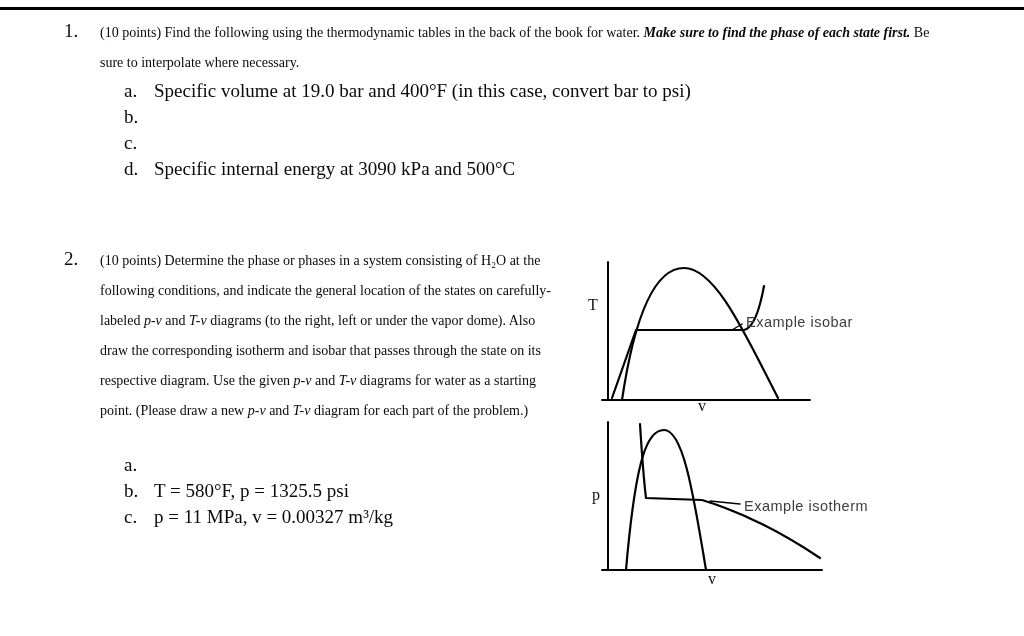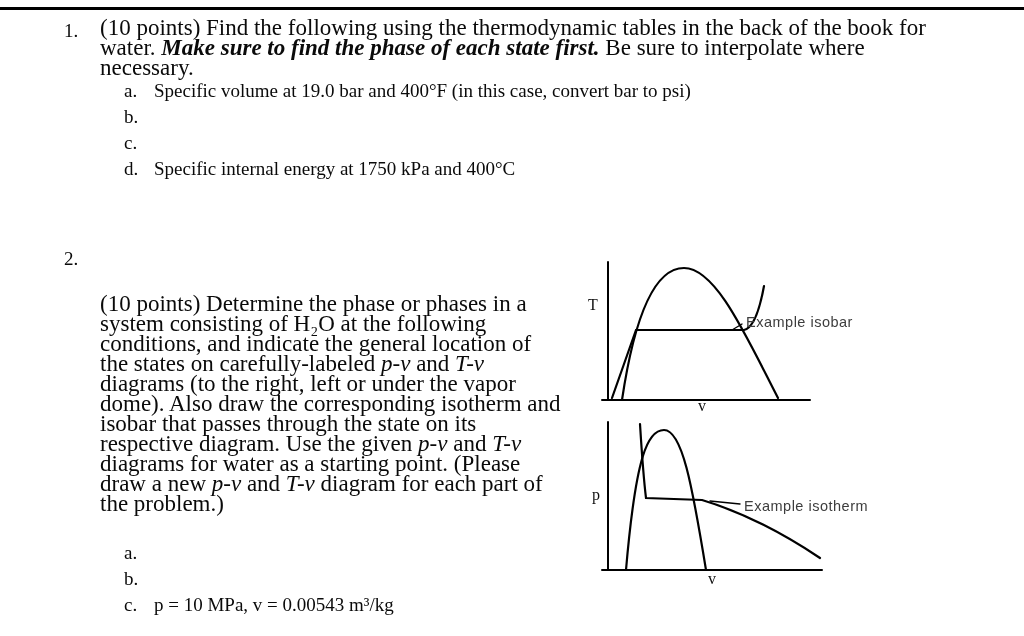--- a/index.html
+++ b/index.html
@@ -14,23 +14,23 @@
   .page { position: absolute; inset: 0; background: #ffffff; }
   .top-rule {
     position: absolute; top: 7px; left: 0;
     width: 1024px; height: 3px; background: #000;
   }
   .problem { position: absolute; }
   .p1 { top: 18px; left: 64px; width: 884px; }
   .p2 { top: 246px; left: 64px; width: 510px; }
   .prob-row { display: flex; align-items: flex-start; }
   .prob-num { width: 36px; flex: 0 0 36px; font-size: 19px; line-height: 26px; }
-  .para { font-size: 23px; line-height: 20px; }
+  .para { font-size: 14px; line-height: 30px; }
   .p1 .para { width: 846px; }
-  .p2 .para { width: 462px; margin-top: 48px; }
+  .p2 .para { width: 462px; }
   .seg-i  { font-style: italic; }
   .seg-bi { font-style: italic; font-weight: 700; }
   .subitems { margin-left: 60px; }
   .p2 .subitems { margin-top: 26px; }
   .subitem { display: flex; font-size: 19px; line-height: 26px; }
   .sub-label { width: 30px; flex: 0 0 30px; }
   .diagram { position: absolute; }
   .diag-tv { left: 584px; top: 254px; }
   .diag-pv { left: 584px; top: 416px; }
   svg path, svg line {
@@ -65,40 +65,41 @@
         <span class="sub-text">Specific volume at 19.0 bar and 400°F (in this case, convert bar to psi)</span>
       </div>
       <div class="subitem">
         <span class="sub-label">b.</span>
       </div>
       <div class="subitem">
         <span class="sub-label">c.</span>
       </div>
       <div class="subitem">
         <span class="sub-label">d.</span>
-        <span class="sub-text">Specific internal energy at 1750 kPa and 400°C</span>
+        <span class="sub-text">Specific internal energy at 3090 kPa and 500°C</span>
       </div>
     </div>
   </section>
 
   <section class="problem p2">
     <div class="prob-row">
       <span class="prob-num">2.</span>
       <p class="para"><span>(10 points) Determine the phase or phases in a system consisting of H₂O at the following conditions, and indicate the general location of the states on carefully-labeled </span><span class="seg-i">p-v</span><span> and </span><span class="seg-i">T-v</span><span> diagrams (to the right, left or under the vapor dome). Also draw the corresponding isotherm and isobar that passes through the state on its respective diagram. Use the given </span><span class="seg-i">p-v</span><span> and </span><span class="seg-i">T-v</span><span> diagrams for water as a starting point. (Please draw a new </span><span class="seg-i">p-v</span><span> and </span><span class="seg-i">T-v</span><span> diagram for each part of the problem.)</span></p>
     </div>
     <div class="subitems">
       <div class="subitem">
         <span class="sub-label">a.</span>
       </div>
       <div class="subitem">
         <span class="sub-label">b.</span>
+        <span class="sub-text">T = 580°F, p = 1325.5 psi</span>
       </div>
       <div class="subitem">
         <span class="sub-label">c.</span>
-        <span class="sub-text">p = 10 MPa, v = 0.00543 m³/kg</span>
+        <span class="sub-text">p = 11 MPa, v = 0.00327 m³/kg</span>
       </div>
     </div>
   </section>
 
   <svg class="diagram diag-tv" width="336" height="158" viewBox="0 0 336 158" xmlns="http://www.w3.org/2000/svg">
     <path class="axis" d="M24,8 V146"></path>
     <path class="axis" d="M18,146 H226"></path>
     <path d="M38,146 C52,52 74,14 100,14 C132,14 162,82 194,144"></path>
     <path d="M28,144 L52,76 L160,76 C170,74 176,54 180,32"></path>
     <line class="connector" x1="158" y1="70" x2="148" y2="76"></line>

